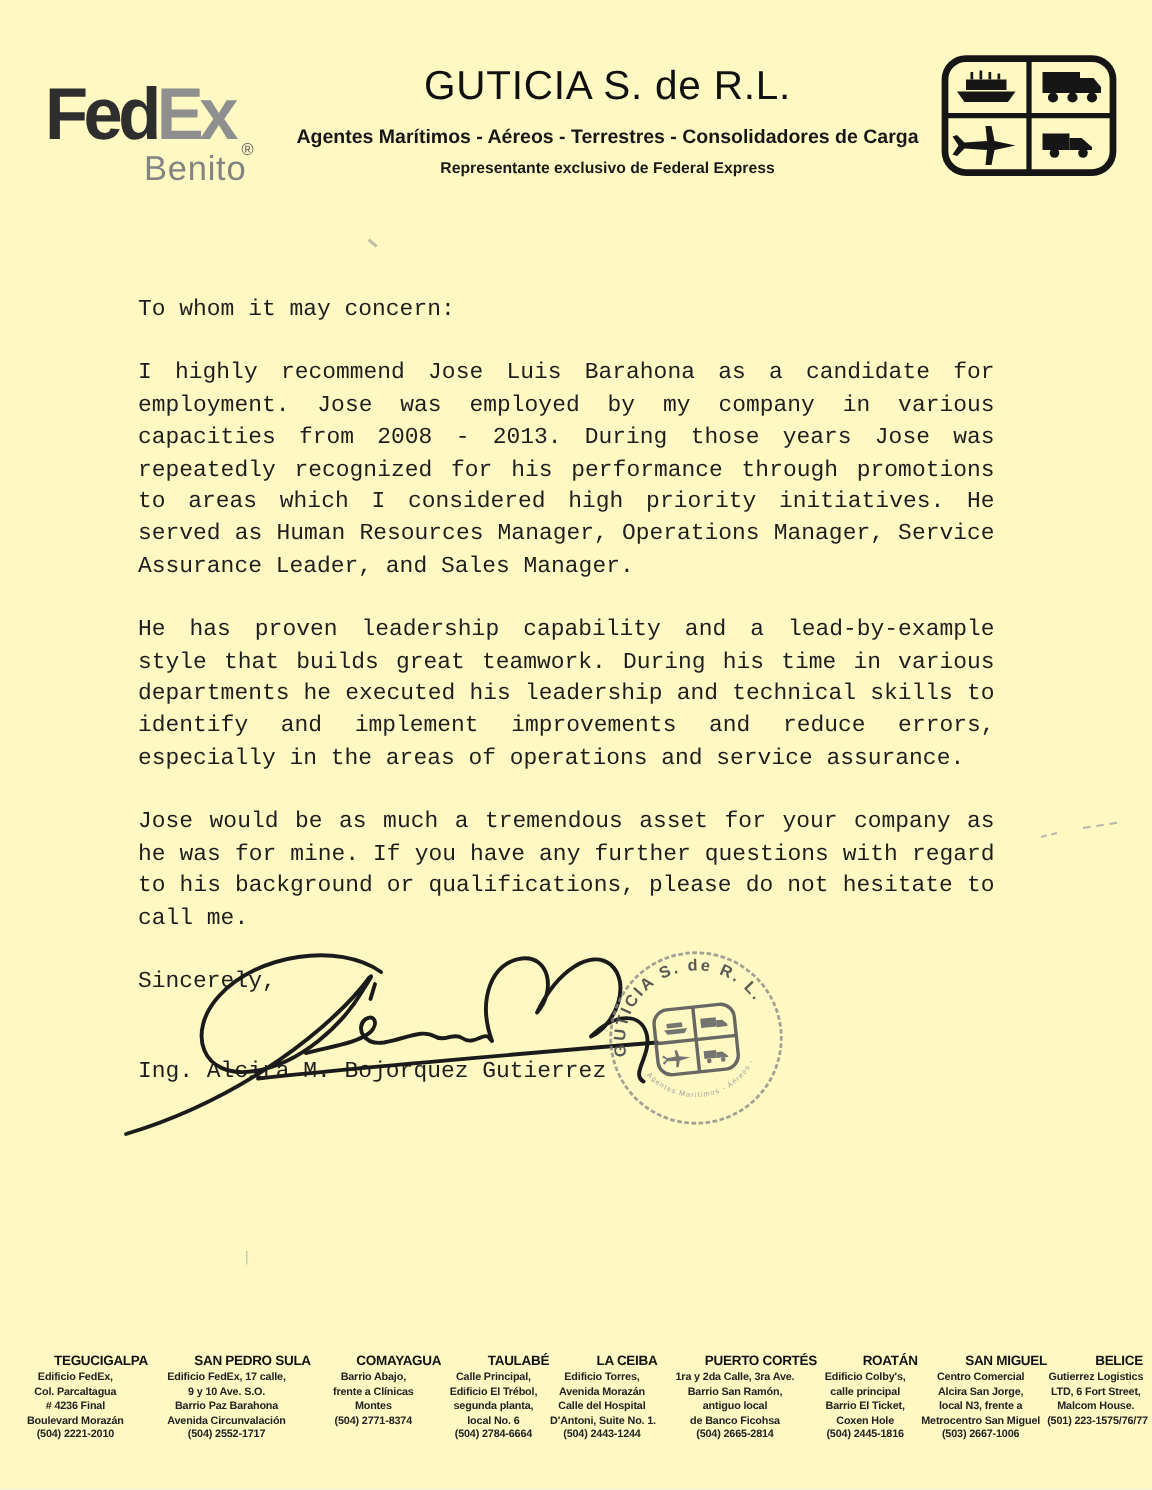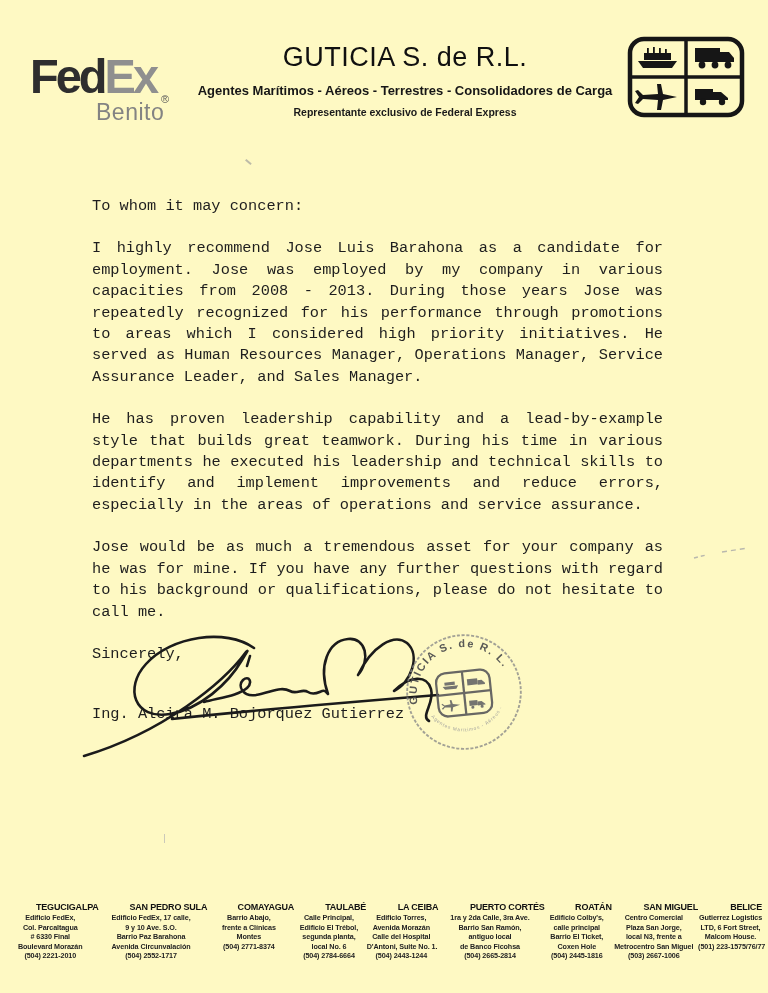--- a/index.html
+++ b/index.html
@@ -157,21 +157,21 @@
   </svg>
 
   <div class="artifact-1"></div>
   <div class="artifact-2"></div>
 
   <div class="footer">
       <div class="office">
         <div class="city">TEGUCIGALPA</div>
         <div class="line">Edificio FedEx,</div>
         <div class="line">Col. Parcaltagua</div>
-        <div class="line"># 6330 Final</div>
+        <div class="line"># 4236 Final</div>
         <div class="line">Boulevard Morazán</div>
         <div class="line">(504) 2221-2010</div>
       </div>
       <div class="office">
         <div class="city">SAN PEDRO SULA</div>
         <div class="line">Edificio FedEx, 17 calle,</div>
         <div class="line">9 y 10 Ave. S.O.</div>
         <div class="line">Barrio Paz Barahona</div>
         <div class="line">Avenida Circunvalación</div>
         <div class="line">(504) 2552-1717</div>
@@ -211,21 +211,21 @@
         <div class="city">ROATÁN</div>
         <div class="line">Edificio Colby's,</div>
         <div class="line">calle principal</div>
         <div class="line">Barrio El Ticket,</div>
         <div class="line">Coxen Hole</div>
         <div class="line">(504) 2445-1816</div>
       </div>
       <div class="office">
         <div class="city">SAN MIGUEL</div>
         <div class="line">Centro Comercial</div>
-        <div class="line">Plaza San Jorge,</div>
+        <div class="line">Alcira San Jorge,</div>
         <div class="line">local N3, frente a</div>
         <div class="line">Metrocentro San Miguel</div>
         <div class="line">(503) 2667-1006</div>
       </div>
       <div class="office">
         <div class="city">BELICE</div>
         <div class="line">Gutierrez Logistics</div>
         <div class="line">LTD, 6 Fort Street,</div>
         <div class="line">Malcom House.</div>
         <div class="line">(501) 223-1575/76/77</div>

